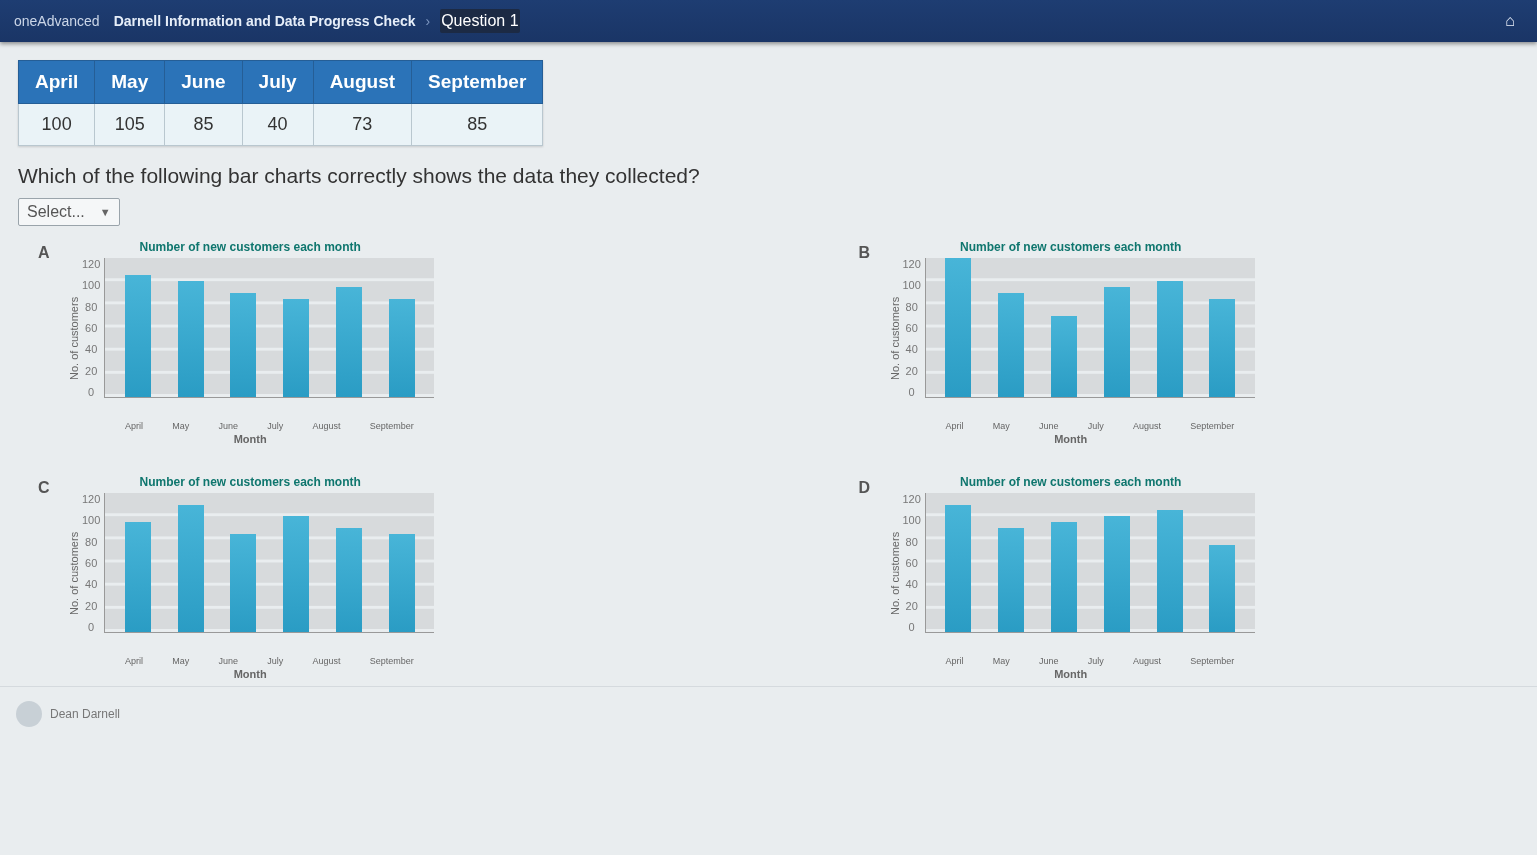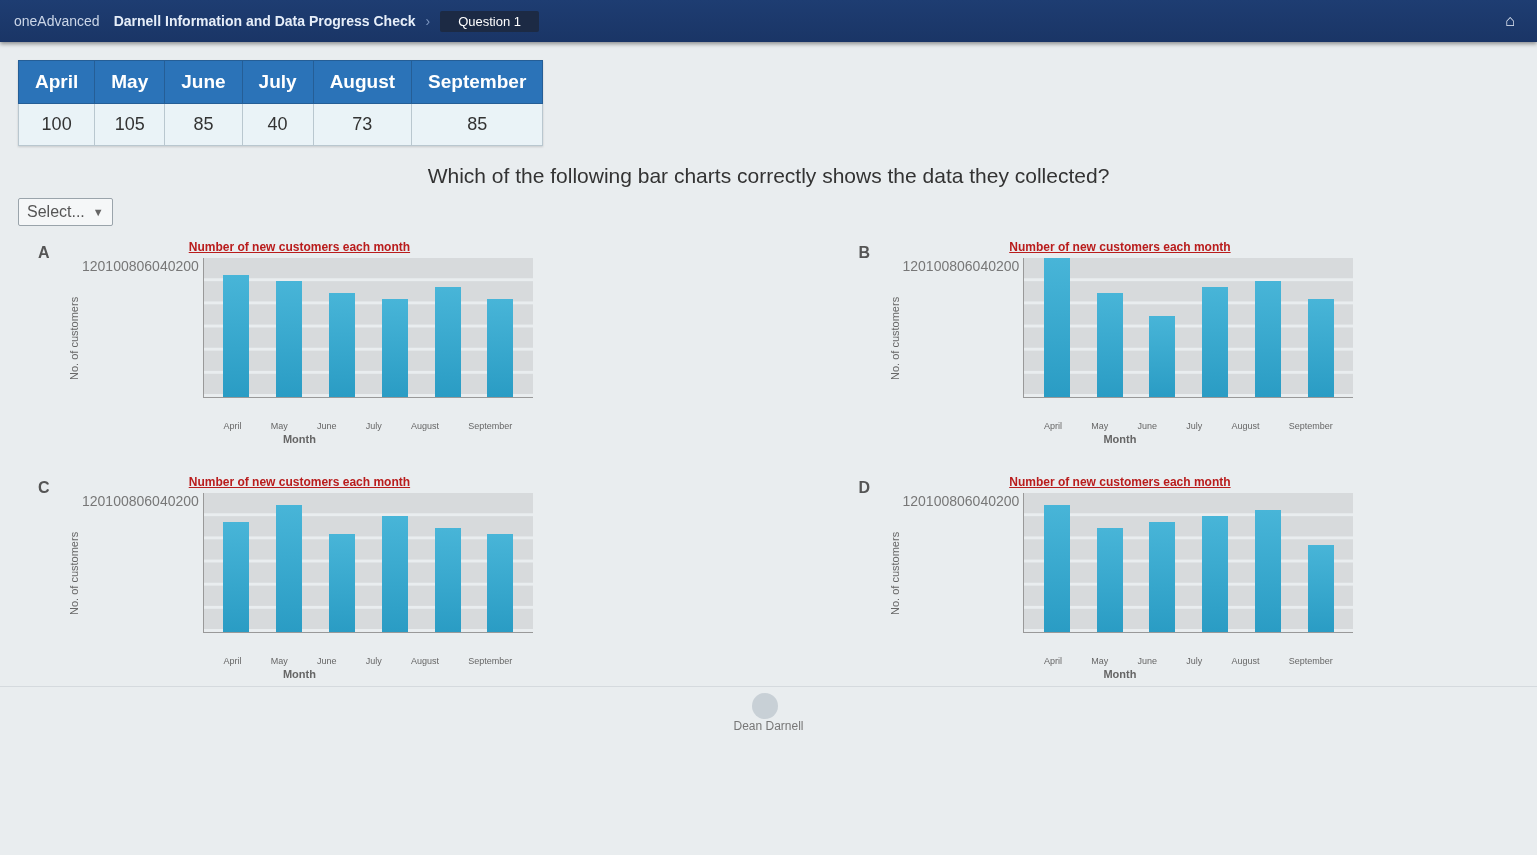--- a/index.html
+++ b/index.html
@@ -7,75 +7,75 @@
   body { width:1537px; }
   .topbar {
     background: linear-gradient(to bottom,#1e3d72,#1a3566);
     color:#fff; height:42px; display:flex; align-items:center;
     padding:0 14px; font-size:14px;
     box-shadow:0 2px 4px rgba(0,0,0,.4);
   }
   .brand { font-size:14px; color:#cbd6e8; margin-right:14px; }
   .crumb { color:#e6eef9; font-weight:600; }
   .crumb-sep { margin:0 10px; color:#7e98c2; }
-  .crumb-q { background:#1c2a44; padding:3px 18px; border-radius:2px; font-size:13px; }
+  .crumb-q { background:#1c2a44; padding:3px 1px; border-radius:2px; font-size:16px; }
   .spacer { flex:1; }
   .home-ic { color:#eaf0fa; font-size:16px; padding:4px 8px; cursor:pointer; }
   .content { padding:12px 18px 0 18px; }
   .prompt { font-size:21px; color:#333; margin:4px 0 10px; }
   .data-table { border-collapse:collapse; margin:6px 0 18px; box-shadow:0 1px 2px rgba(0,0,0,.15); }
   .data-table th {
     background:#2b73b8; color:#fff; font-weight:700; font-size:19px;
     padding:10px 16px; border:1px solid #255e96;
   }
   .data-table td {
     background:#eaf3f7; color:#333; text-align:center; font-size:18px;
     padding:10px 16px; border:1px solid #b9c7cf;
   }
-  .q2 { font-size:21px; margin:6px 0 10px;text-align:center; }
+  .q2 { font-size:21px; margin:6px 0 10px; }
   .select-dd {
     display:inline-flex; align-items:center;
     border:1px solid #9aa4ab; background:#f5f7f8;
     padding:4px 8px; font-size:16px; color:#555; border-radius:2px;
-    cursor:pointer; margin-bottom:14px;
+    cursor:pointer; margin-bottom:14px;gap:7px;
   }
   .select-dd .caret { margin-left:8px; font-size:11px; color:#666; }
   .charts-grid {
     display:grid; grid-template-columns: 1fr 1fr;
     column-gap:180px; row-gap:30px;
     padding:0 20px 0 20px;
   }
   .chart-wrap { display:flex; }
   .opt-letter { width:28px; font-weight:700; color:#555; font-size:16px; padding-top:4px; }
   .chart-box { position:relative; }
-  .chart-title { text-align:center; font-size:12px; color:#b91c1c; margin-bottom:4px; font-weight:600;text-decoration:underline; }
+  .chart-title { text-align:center; font-size:12px; color:#0f766e; margin-bottom:4px; font-weight:600; }
   .plot { position:relative; height:160px; display:flex; }
   .ylab-v {
     writing-mode: vertical-rl; transform:rotate(180deg);
     font-size:11px; color:#666; text-align:center; padding:0 2px;
   }
   .yaxis {
-    display:flex; flex-direction:row; justify-content:space-between;
-    font-size:14px; color:#777; text-align:center; padding-right:4px;
+    display:flex; flex-direction:column; justify-content:space-between;
+    font-size:11px; color:#777; text-align:center; padding-right:4px;
     height:140px;
   }
   .bars-area { position:relative; width:330px; height:140px;
     border-left:1px solid #999; border-bottom:1px solid #999;
   }
   .grid { position:absolute; inset:0;
     background-image:linear-gradient(to top, rgba(0,0,0,0) 0, rgba(0,0,0,0) calc(100%/6 - 1px), rgba(0,0,0,.08) calc(100%/6 - 1px), rgba(0,0,0,.08) calc(100%/6));
     background-size:100% calc(100%/6);
   }
   .bars { position:absolute; inset:0; display:flex; align-items:flex-end; justify-content:space-around; padding:0 6px; }
   .bar { width:26px; background:linear-gradient(to bottom,#48b5d8,#2a9cc4); }
   .xlabels { display:flex; justify-content:space-around; width:330px; font-size:9px; color:#666; padding:3px 6px 0; margin-left:auto;}
   .xlab-row { display:flex; }
   .xlab-spacer { width:38px; }
   .xlabel-month { text-align:center; font-size:11px; color:#666; font-weight:600; margin-top:2px; }
-  .footer { margin-top:6px; padding:6px 16px; font-size:12px; color:#777; display:flex; align-items:center; border-top:1px solid #d5dade;flex-direction:column; }
+  .footer { margin-top:6px; padding:14px 16px; font-size:12px; color:#777; display:flex; align-items:center; border-top:1px solid #d5dade; }
   .avatar { width:26px; height:26px; background:#c8d0d6; border-radius:50%; margin-right:8px; display:inline-block; }
 </style>
 </head>
 <body>
 
 <div class="topbar">
   <span class="brand">oneAdvanced</span>
   <span class="crumb">Darnell Information and Data Progress Check</span>
   <span class="crumb-sep">›</span>
   <span class="crumb-q">Question 1</span>

